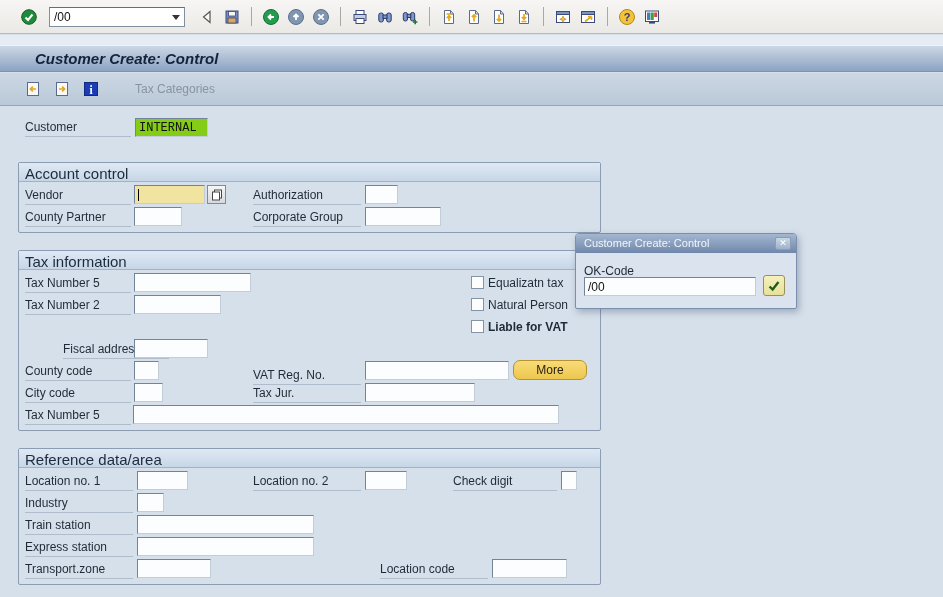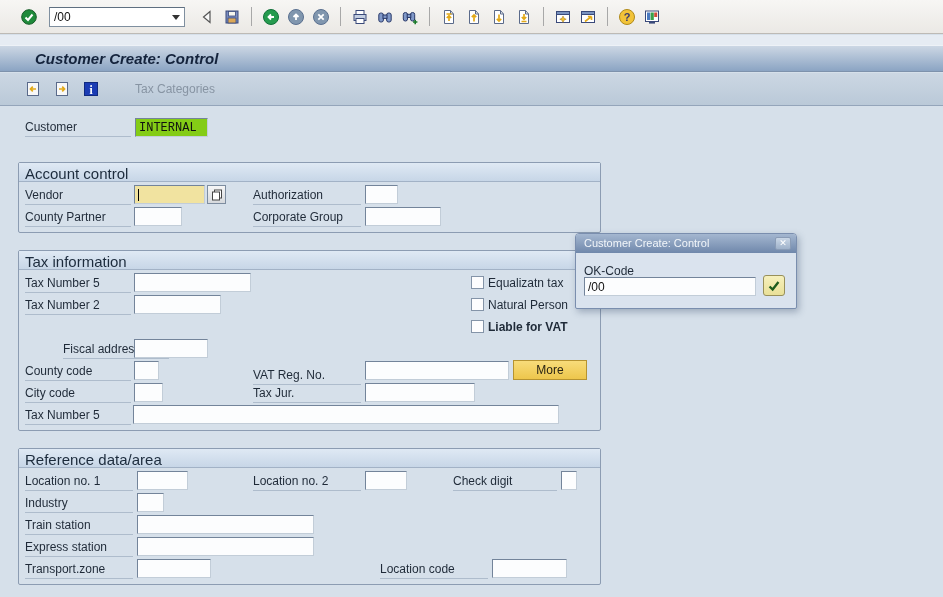--- a/index.html
+++ b/index.html
@@ -43,21 +43,21 @@
   .mc-btn { position:absolute; width:19px; height:19px; background:linear-gradient(#f6f6f6,#d6d9dd);
     border:1px solid #7d8da0; display:flex; align-items:center; justify-content:center; cursor:pointer; }
   .cb { position:absolute; width:13px; height:13px; background:#fdfdfe; border:1px solid #8494a8; cursor:pointer; }
   .cb-lbl { position:absolute; font-size:12px; color:#1f2a38; }
 
   .group { position:absolute; left:18px; width:583px; border:1px solid #8c9cb2; border-radius:2px; }
   .group-h { position:absolute; left:0; right:0; top:0; height:19px;
     background:linear-gradient(#dfe9f4,#c7d6e7); border-bottom:1px solid #a2b2c6; }
   .group-t { position:absolute; left:6px; top:2px; font-size:15px; color:#1c2b3c; }
 
-  .more-btn { position:absolute; width:74px; height:20px; border:1px solid #b69330; border-radius:0;
+  .more-btn { position:absolute; width:74px; height:20px; border:1px solid #b69330; border-radius:7px;
     background:linear-gradient(#f8dc7a,#edc64c); font-size:12px; color:#2a2414; text-align:center; line-height:18px; cursor:pointer; }
 
   
   .dialog { position:absolute; left:575px; top:233px; width:222px; height:76px;
     background:#dae3ee; border:1px solid #7a8eae; border-radius:4px 4px 2px 2px;
     box-shadow:2px 3px 7px rgba(50,70,100,.35); }
   .dialog-title { position:absolute; left:0; right:0; top:0; height:19px; border-radius:3px 3px 0 0;
     background:linear-gradient(#a4b7d0,#6f87ab); }
   .dialog-title .dt { position:absolute; left:8px; top:3px; font-size:11px; color:#f2f6fa; }
   .dlg-close { position:absolute; right:5px; top:3px; width:16px; height:13px; border:1px solid #8a9cb6; border-radius:2px;

